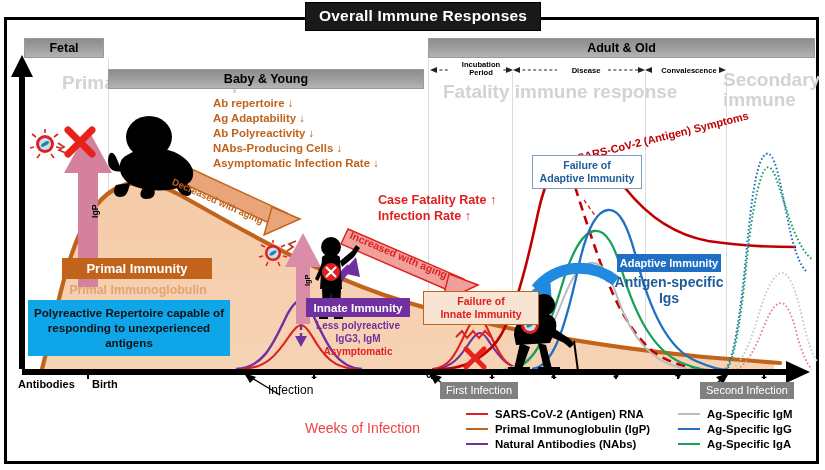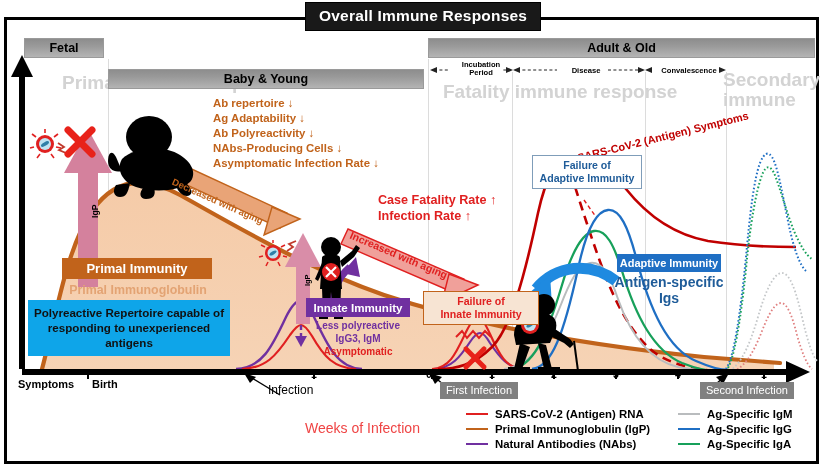--- a/index.html
+++ b/index.html
@@ -386,21 +386,21 @@
     <div>Innate Immunity</div>
   </div>
   <div class="failadapt">
     <div>Failure of</div>
     <div>Adaptive Immunity</div>
   </div>
   <div class="adaptive-chip">Adaptive Immunity</div>
   <div class="adaptive-sub">Antigen-specific Igs</div>
   <div class="curvelabel" style="left:576px;top:152px;">SARS-CoV-2 (Antigen) Symptoms</div>
 
-  <div class="axtxt" style="left:18px;top:378px;">Symptoms</div>
+  <div class="axtxt" style="left:18px;top:378px;">Antibodies</div>
   <div class="axtxt" style="left:92px;top:378px;">Birth</div>
   <div class="axtxt" style="left:268px;top:383px;font-weight:normal;font-size:12px;">Infection</div>
   <div class="tick" style="left:311px;top:368px;">1</div>
 
   <div class="tick" style="left:426px;top:368px;">0</div>
   <div class="tick" style="left:489px;top:368px;">1</div>
   <div class="tick" style="left:551px;top:368px;">2</div>
   <div class="tick" style="left:613px;top:368px;">3</div>
   <div class="tick" style="left:675px;top:368px;">4</div>
   <div class="tick" style="left:761px;top:368px;">1</div>

